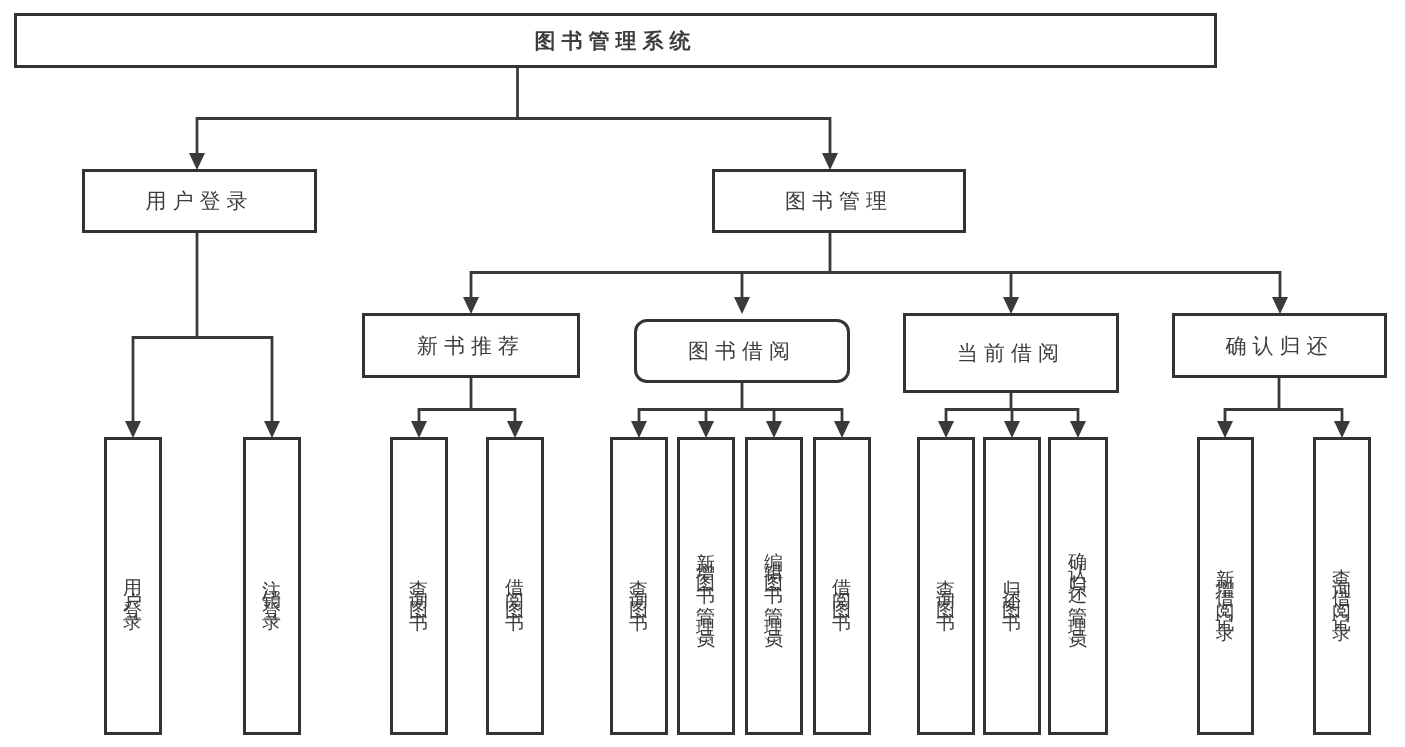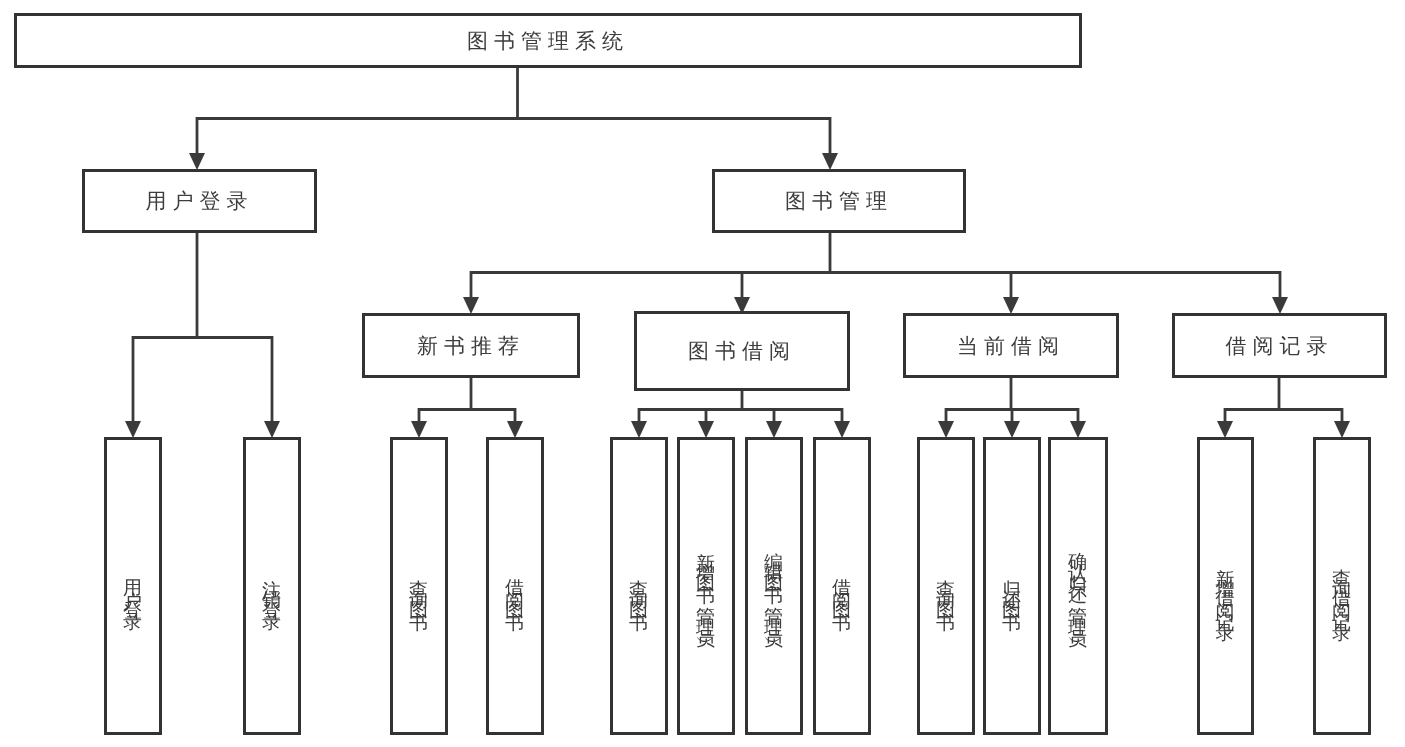--- a/index.html
+++ b/index.html
@@ -94,29 +94,29 @@
       <path d="M1012 408 V422" marker-end="url(#arw)"></path>
       <path d="M1078 408 V422" marker-end="url(#arw)"></path>
 
       <path d="M1279 378 V409.5"></path>
       <path d="M1225 409.5 H1342"></path>
       <path d="M1225 408 V422" marker-end="url(#arw)"></path>
       <path d="M1342 408 V422" marker-end="url(#arw)"></path>
     </g>
   </svg>
 
-  <div class="node h-node" style="left:14px;top:13px;width:1068px;height:55px;">图书管理系统</div>
+  <div class="node h-node" style="left:14px;top:13px;width:1203px;height:55px;font-weight:bold;">图书管理系统</div>
 
   <div class="node h-node" style="left:82px;top:169px;width:235px;height:64px;">用户登录</div>
   <div class="node h-node" style="left:712px;top:169px;width:254px;height:64px;">图书管理</div>
 
   <div class="node h-node" style="left:362px;top:313px;width:218px;height:65px;">新书推荐</div>
-  <div class="node h-node" style="left:634px;top:311px;width:216px;height:80px;">图书借阅</div>
-  <div class="node h-node" style="left:903px;top:313px;width:216px;height:65px;">当前借阅</div>
-  <div class="node h-node" style="left:1172px;top:313px;width:215px;height:65px;">借阅记录</div>
+  <div class="node h-node" style="left:634px;top:319px;width:216px;height:64px;border-radius:13px;">图书借阅</div>
+  <div class="node h-node" style="left:903px;top:313px;width:216px;height:80px;">当前借阅</div>
+  <div class="node h-node" style="left:1172px;top:313px;width:215px;height:65px;">确认归还</div>
 
   <div class="node v-node" style="left:104px;top:437px;width:58px;height:298px;">用户登录</div>
   <div class="node v-node" style="left:243px;top:437px;width:58px;height:298px;">注销登录</div>
 
   <div class="node v-node" style="left:390px;top:437px;width:58px;height:298px;">查询图书</div>
   <div class="node v-node" style="left:486px;top:437px;width:58px;height:298px;">借阅图书</div>
 
   <div class="node v-node" style="left:610px;top:437px;width:58px;height:298px;">查询图书</div>
   <div class="node v-node" style="left:677px;top:437px;width:58px;height:298px;">新增图书（管理员）</div>
   <div class="node v-node" style="left:745px;top:437px;width:58px;height:298px;">编辑图书（管理员）</div>

